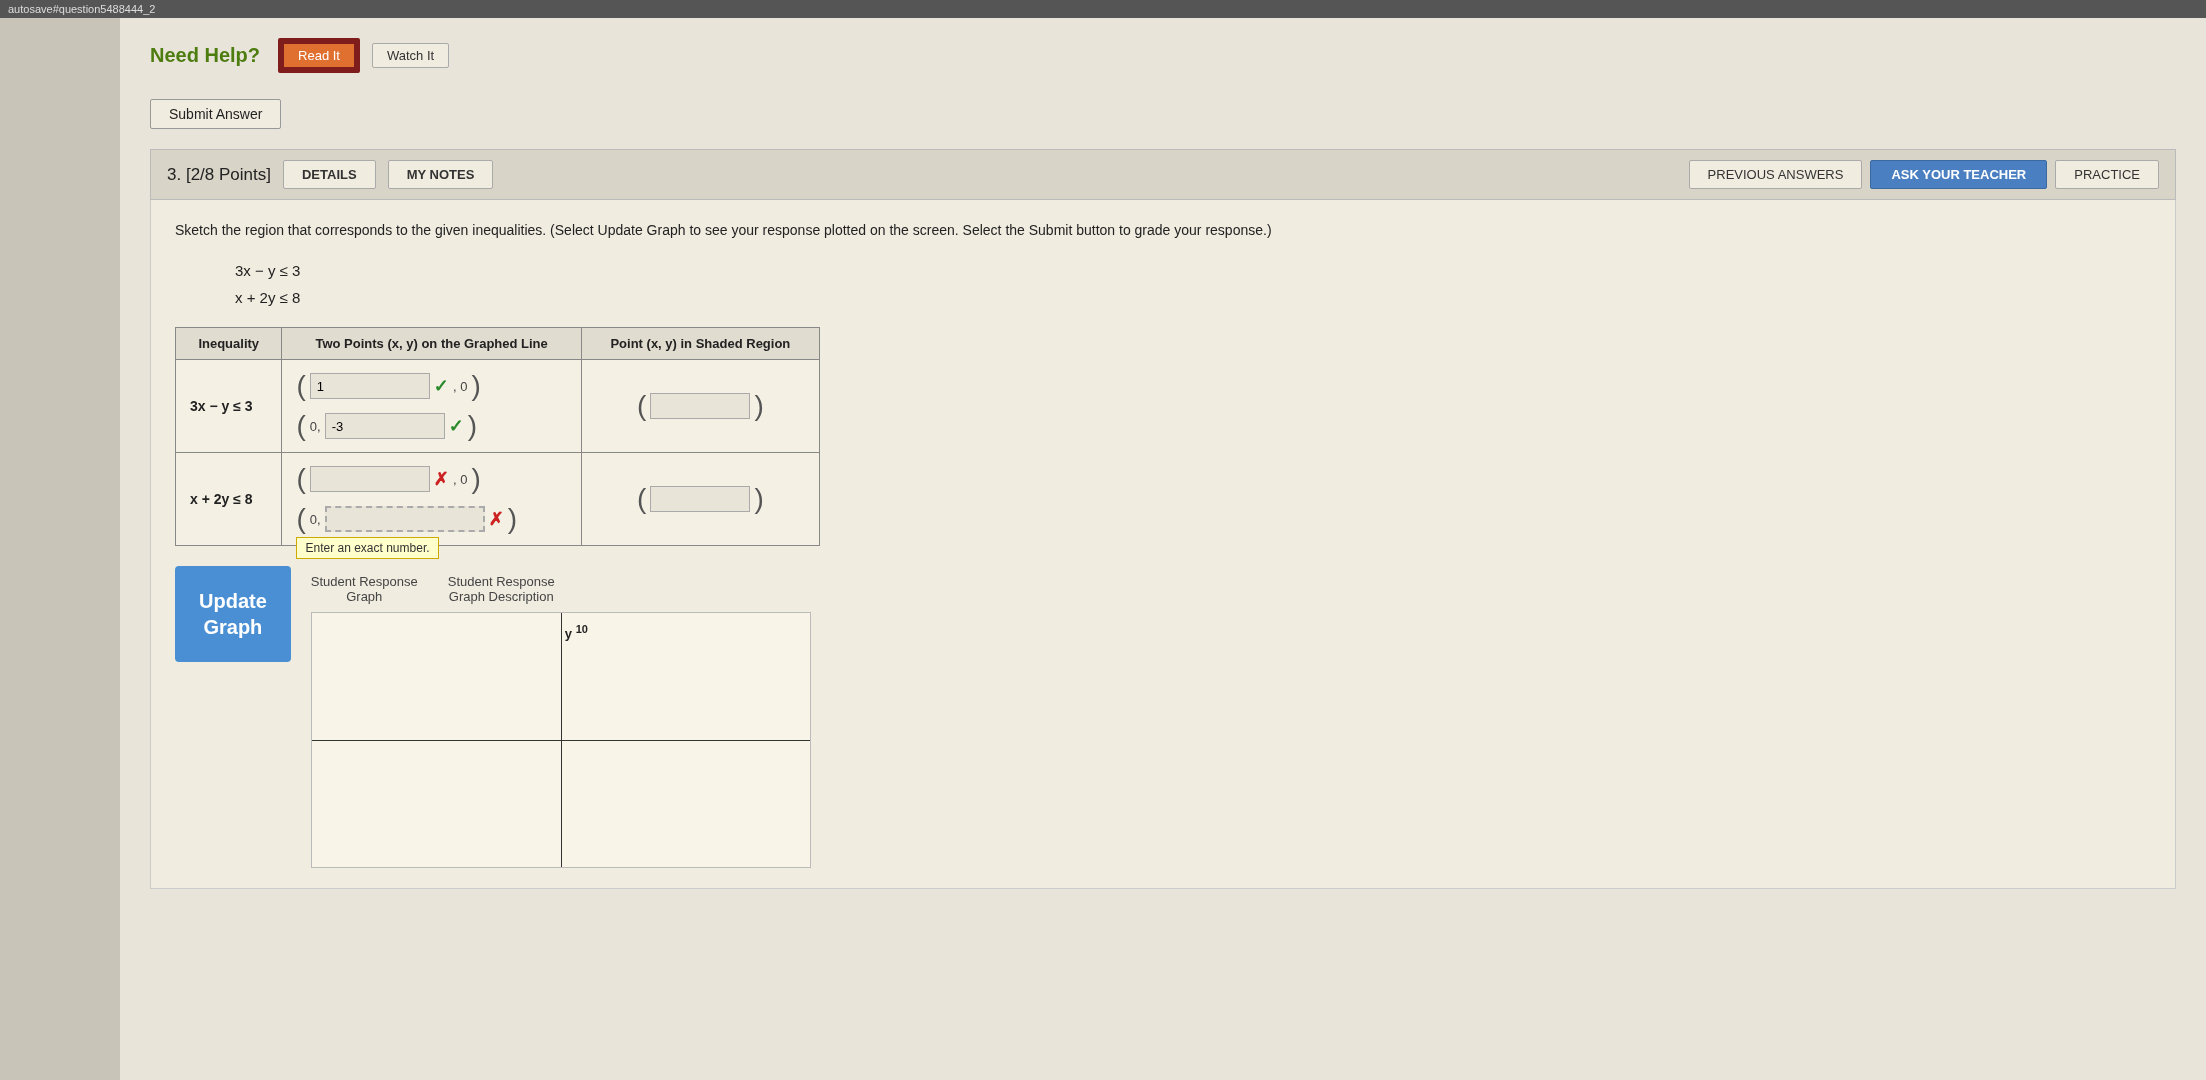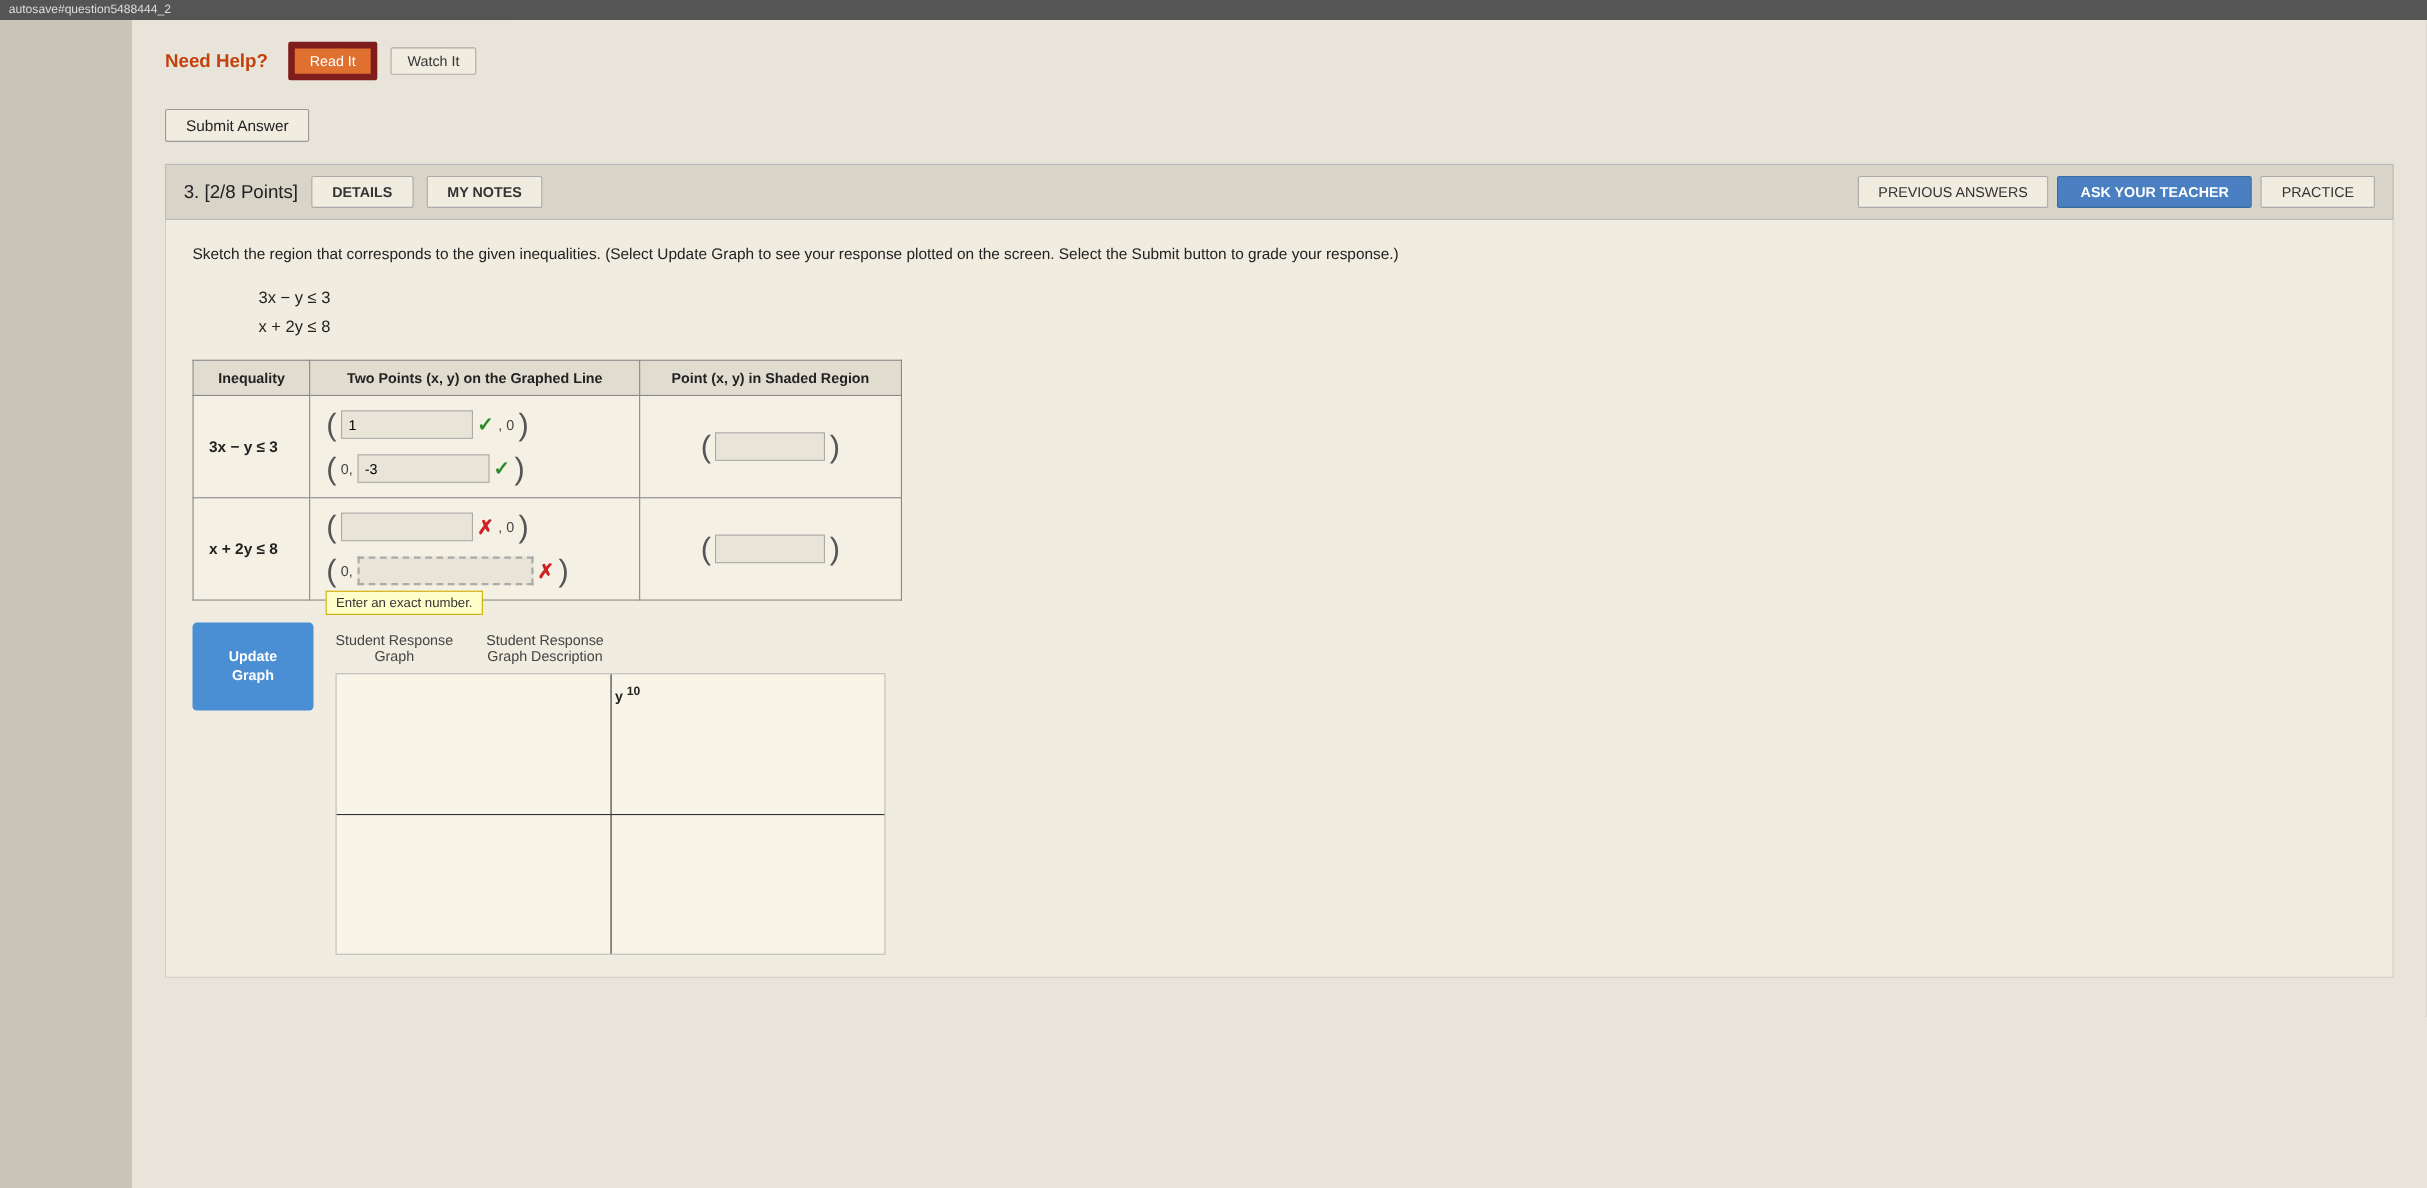--- a/index.html
+++ b/index.html
@@ -15,23 +15,23 @@
       min-height: 1080px;
       padding: 20px 30px;
     }
     .top-bar {
       display: flex;
       align-items: center;
       gap: 12px;
       margin-bottom: 18px;
     }
     .need-help-label {
-      font-size: 17px;
-      font-weight: bold;
-      color: #c2410c;
+      font-size: 20px;
+      font-weight: bold;
+      color: #4d7c0f;
       margin-right: 6px;
     }
     .btn-orange {
       background: #e07030;
       color: white;
       border: 6px solid #7f1d1d;
       padding: 4px 14px;
       font-size: 13px;
       cursor: pointer;
       border-radius: 2px;
@@ -214,21 +214,21 @@
       display: flex;
       align-items: flex-start;
       gap: 20px;
       margin-top: 10px;
     }
     .update-graph-btn {
       background: #4a8fd4;
       color: white;
       border: none;
       padding: 22px 24px;
-      font-size: 13px;
+      font-size: 20px;
       font-weight: bold;
       cursor: pointer;
       border-radius: 4px;
       min-width: 110px;
       min-height: 80px;
       text-align: center;
       line-height: 1.3;
     }
     .graph-labels {
       display: flex;

